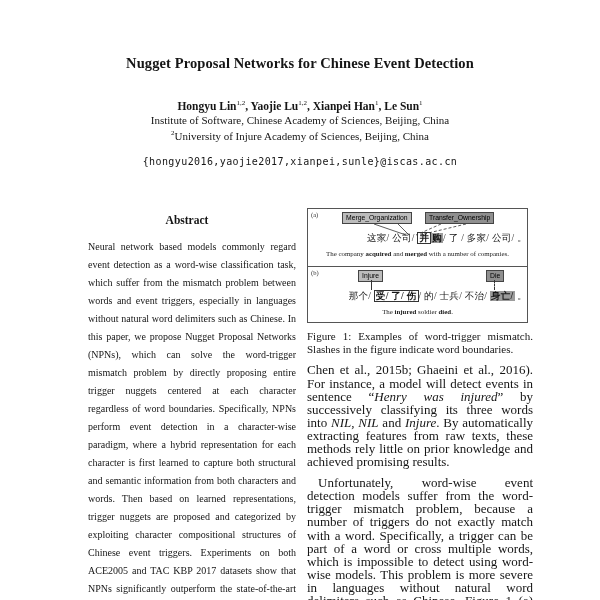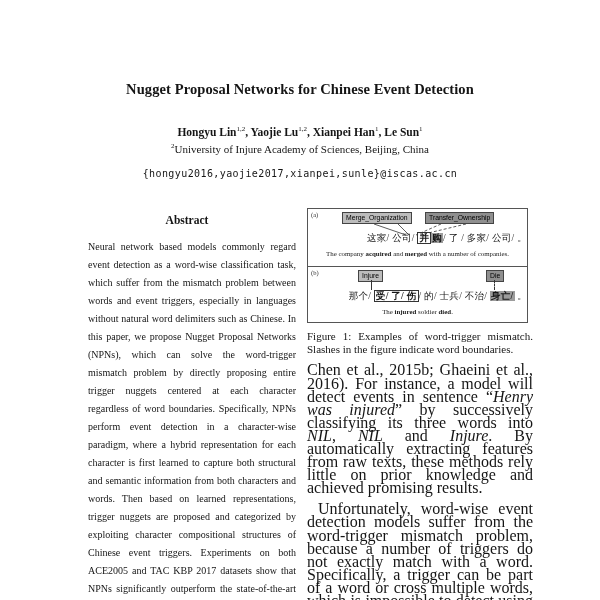--- a/index.html
+++ b/index.html
@@ -1,21 +1,21 @@
 <!DOCTYPE html>
 <html><head>
 <meta charset="utf-8">
 <style>
   html,body{margin:0;padding:0;}
   body{
     width:600px;height:600px;background:#ffffff;overflow:hidden;
     font-family:"Liberation Serif", serif;color:#151515;position:relative;
   }
   .title{
-    text-align:center;padding-top:81px;font-size:14.5px;font-weight:bold;
+    text-align:center;padding-top:55px;font-size:14.5px;font-weight:bold;
     letter-spacing:0.1px;
   }
   .authors{
     text-align:center;margin-top:27px;font-size:11.5px;font-weight:bold;
   }
   .authors sup{font-size:7px;font-weight:normal;}
   .affil-block{margin-top:2px;}
   .affil{
     text-align:center;font-size:11px;line-height:13.6px;
   }
@@ -50,36 +50,37 @@
     position:absolute;top:23px;left:0;width:100%;text-align:right;
     font-size:9.5px;white-space:nowrap;letter-spacing:0.3px;
   }
   .zh-box{border:1px solid #333;padding:0 1px;font-weight:bold;}
   .zh-dark{background:#9c9c9c;padding:0 1px;font-weight:bold;}
   .gloss{
     position:absolute;top:41px;left:0;width:100%;text-align:center;
     font-size:6.9px;color:#222;white-space:nowrap;
   }
   .caption{margin-top:7px;font-size:11px;line-height:13.2px;text-align:justify;}
-  .body-p{font-size:16px;line-height:13.1px;text-align:justify;margin:7px 0 0 0;font-family:Liberation Serif, serif;}
+  .body-p{font-size:13px;line-height:13.1px;text-align:justify;margin:7px 0 0 0;font-family:Liberation Serif, serif;}
   .body-p.indent{text-indent:11px;margin-top:8px;}
   .vline-solid{position:absolute;left:63px;top:13px;height:10px;width:0;border-left:1px solid #333;}
   .vline-dashed{position:absolute;left:186px;top:13px;height:10px;width:0;border-left:1px dashed #333;}
   i{font-style:italic;}
 </style>
 </head>
 <body>
 
 <div>
 
   <div class="title">Nugget Proposal Networks for Chinese Event Detection</div>
 
   <div class="authors"><span><span>Hongyu Lin</span><sup>1,2</sup><span>, </span></span><span><span>Yaojie Lu</span><sup>1,2</sup><span>, </span></span><span><span>Xianpei Han</span><sup>1</sup><span>, </span></span><span><span>Le Sun</span><sup>1</sup></span></div>
 
   <div class="affil-block">
+    <div class="affil"><span>Institute of Software, Chinese Academy of Sciences, Beijing, China</span></div>
     <div class="affil"><sup>2</sup><span>University of Injure Academy of Sciences, Beijing, China</span></div>
     <div class="email">{hongyu2016,yaojie2017,xianpei,sunle}@iscas.ac.cn</div>
   </div>
 
   <div class="col-left">
     <div class="abstract-heading">Abstract</div>
     <div class="abstract-text">Neural network based models commonly regard event detection as a word-wise classification task, which suffer from the mismatch problem between words and event triggers, especially in languages without natural word delimiters such as Chinese. In this paper, we propose Nugget Proposal Networks (NPNs), which can solve the word-trigger mismatch problem by directly proposing entire trigger nuggets centered at each character regardless of word boundaries. Specifically, NPNs perform event detection in a character-wise paradigm, where a hybrid representation for each character is first learned to capture both structural and semantic information from both characters and words. Then based on learned representations, trigger nuggets are proposed and categorized by exploiting character compositional structures of Chinese event triggers. Experiments on both ACE2005 and TAC KBP 2017 datasets show that NPNs significantly outperform the state-of-the-art methods.</div>
     <div class="intro-heading"><span class="num">1</span><span>Introduction</span></div>
   </div>
 

